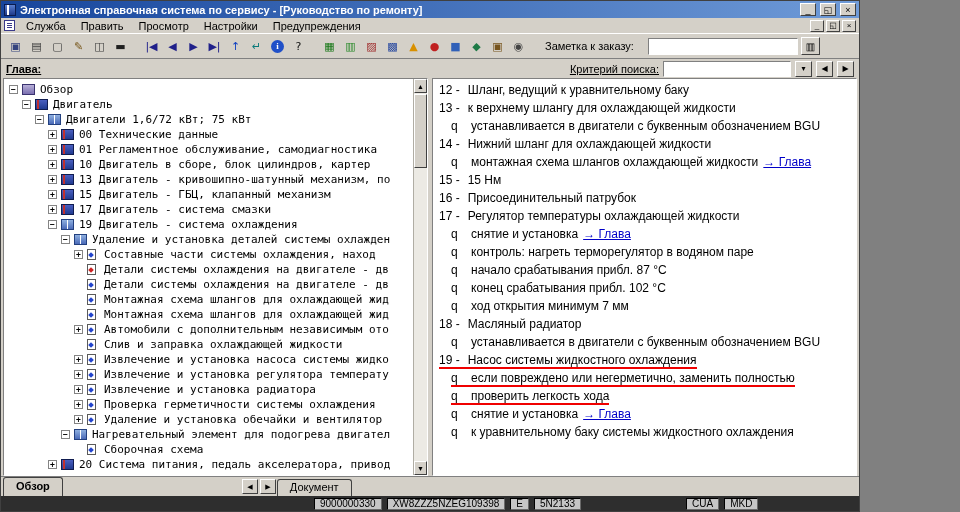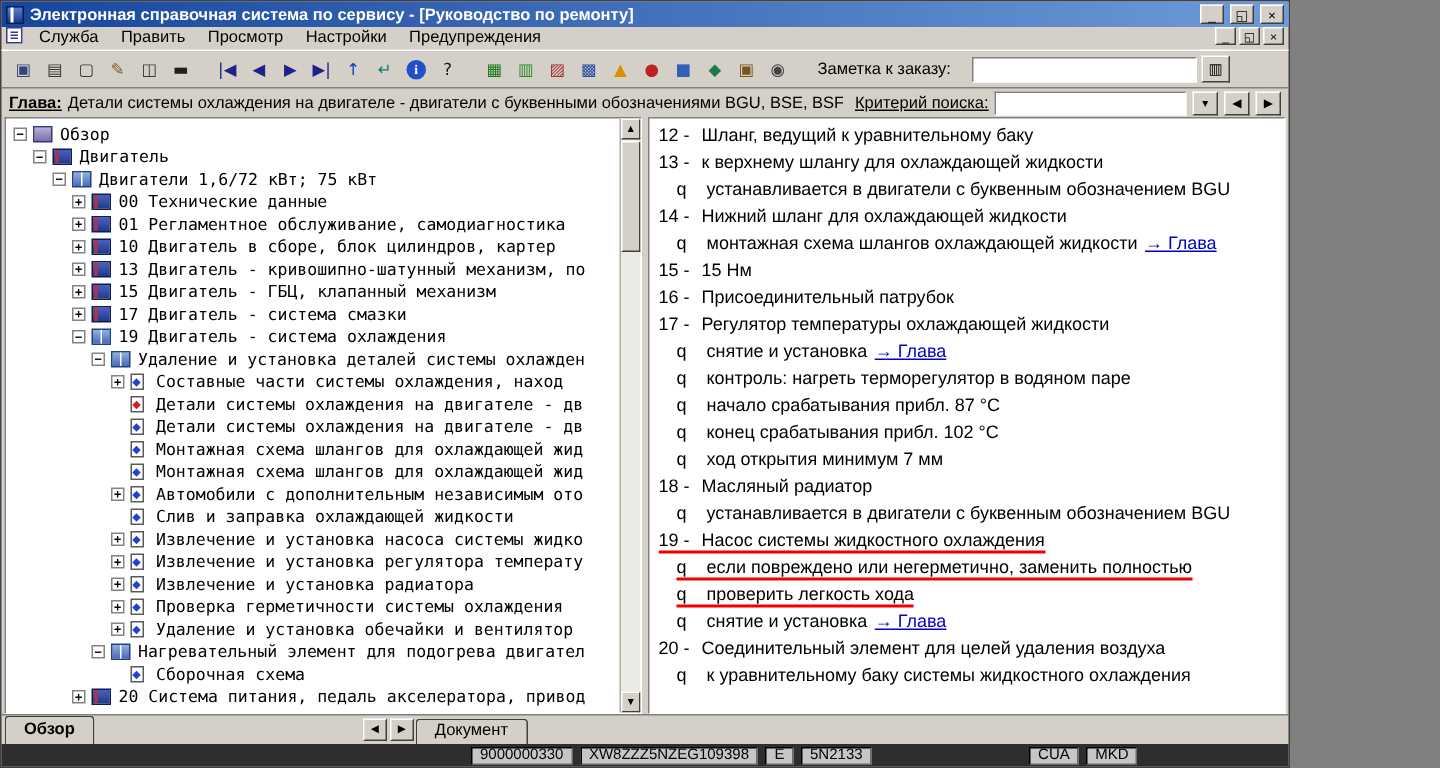--- a/index.html
+++ b/index.html
@@ -12,21 +12,21 @@
     display:flex; align-items:center; padding:0 3px; gap:4px; }
   .app-icon { width:12px; height:12px; flex:none; background:linear-gradient(180deg,#5a7fd0,#1e3a8a);
     border:1px solid #0a1c50; position:relative; }
   .app-icon::after { content:""; position:absolute; left:2px; top:0; bottom:0; width:2px; background:#fff; }
   .title-text { color:#fff; font-size:11px; font-weight:bold; flex:1; white-space:nowrap; overflow:hidden; }
   .win-btn { width:16px; height:13px; flex:none; background:#d4d0c8; border:1px solid;
     border-color:#fff #404040 #404040 #fff; font-size:9px; line-height:10px; text-align:center;
     color:#000; cursor:default; }
 
   
-  .menubar { height:16px; flex:none; display:flex; align-items:flex-start; padding:0 3px; gap:1px;
+  .menubar { height:16px; flex:none; display:flex; align-items:center; padding:0 3px; gap:1px;
     border-bottom:1px solid #fff; font-size:11px; }
   .mdi-doc-icon { width:11px; height:11px; flex:none; background:#fff; border:1px solid #3a3a8a; position:relative; margin-right:3px; }
   .mdi-doc-icon::after { content:""; position:absolute; left:2px; top:2px; right:2px; height:1px; background:#3a3a8a; box-shadow:0 2px 0 #3a3a8a,0 4px 0 #3a3a8a; }
   .menu-item { padding:1px 7px; cursor:default; }
   .menu-spacer { flex:1; }
   .mdi-btn { width:14px; height:12px; flex:none; background:#d4d0c8; border:1px solid;
     border-color:#fff #404040 #404040 #fff; font-size:8px; line-height:9px; text-align:center; margin-left:1px; }
 
   
   .toolbar { height:25px; flex:none; display:flex; align-items:center; padding:1px 4px;
@@ -223,21 +223,20 @@
           </button>
         </div>
       </div>
     <span class="note-label">Заметка к заказу:</span>
     <input class="note-input" type="text" value="" style="">
     <button class="small-btn">▥</button>
   </div>
 
   <div class="chapterbar">
     <span class="chapter-label">Глава:</span>
-    <span class="chapter-text">Детали системы охлаждения на двигателе - двигатели с буквенными обозначениями BGU, BSE, BSF</span>
     <span class="cb-spacer"></span>
     <span class="search-label">Критерий поиска:</span>
     <input class="search-input" type="text" value="" style="">
     <button class="cb-btn">▾</button>
     <button class="cb-btn">◀</button>
     <button class="cb-btn">▶</button>
   </div>
 
   <div class="main">
     <div class="tree-pane">
@@ -395,21 +394,20 @@
           <div class="doc-line q"><span class="doc-inner"><span class="doc-q">q</span><span class="doc-text">контроль: нагреть терморегулятор в водяном паре</span></span></div>
           <div class="doc-line q"><span class="doc-inner"><span class="doc-q">q</span><span class="doc-text">начало срабатывания прибл. 87 °C</span></span></div>
           <div class="doc-line q"><span class="doc-inner"><span class="doc-q">q</span><span class="doc-text">конец срабатывания прибл. 102 °C</span></span></div>
           <div class="doc-line q"><span class="doc-inner"><span class="doc-q">q</span><span class="doc-text">ход открытия минимум 7 мм</span></span></div>
           <div class="doc-line num"><span class="doc-inner"><span class="doc-num">18 -</span><span class="doc-text">Масляный радиатор</span></span></div>
           <div class="doc-line q"><span class="doc-inner"><span class="doc-q">q</span><span class="doc-text">устанавливается в двигатели с буквенным обозначением BGU</span></span></div>
           <div class="doc-line num"><span class="doc-inner red-u"><span class="doc-num">19 -</span><span class="doc-text">Насос системы жидкостного охлаждения</span></span></div>
           <div class="doc-line q"><span class="doc-inner red-u"><span class="doc-q">q</span><span class="doc-text">если повреждено или негерметично, заменить полностью</span></span></div>
           <div class="doc-line q"><span class="doc-inner red-u"><span class="doc-q">q</span><span class="doc-text">проверить легкость хода</span></span></div>
           <div class="doc-line q"><span class="doc-inner"><span class="doc-q">q</span><span class="doc-text">снятие и установка</span><a class="doc-link" href="#">→ Глава</a></span></div>
-          <div class="doc-line num"><span class="doc-inner"><span class="doc-num">20 -</span><span class="doc-text">Соединительный элемент для целей удаления воздуха</span></span></div>
           <div class="doc-line q"><span class="doc-inner"><span class="doc-q">q</span><span class="doc-text">к уравнительному баку системы жидкостного охлаждения</span></span></div>
         </div>
     </div>
   </div>
 
   <div class="tabbar">
     <div class="tab active">Обзор</div>
     <div class="tab-spacer"></div>
     <button class="tab-scroll">◀</button>
     <button class="tab-scroll">▶</button>

